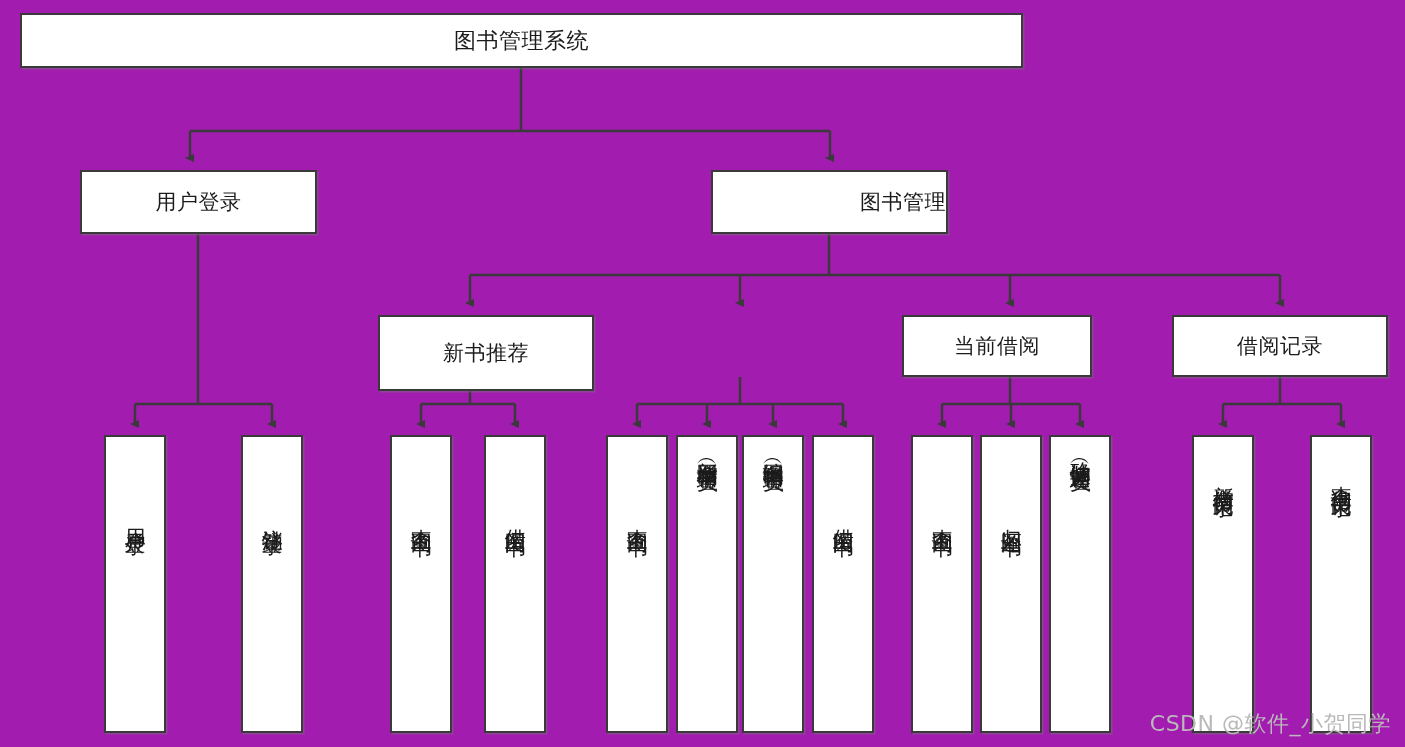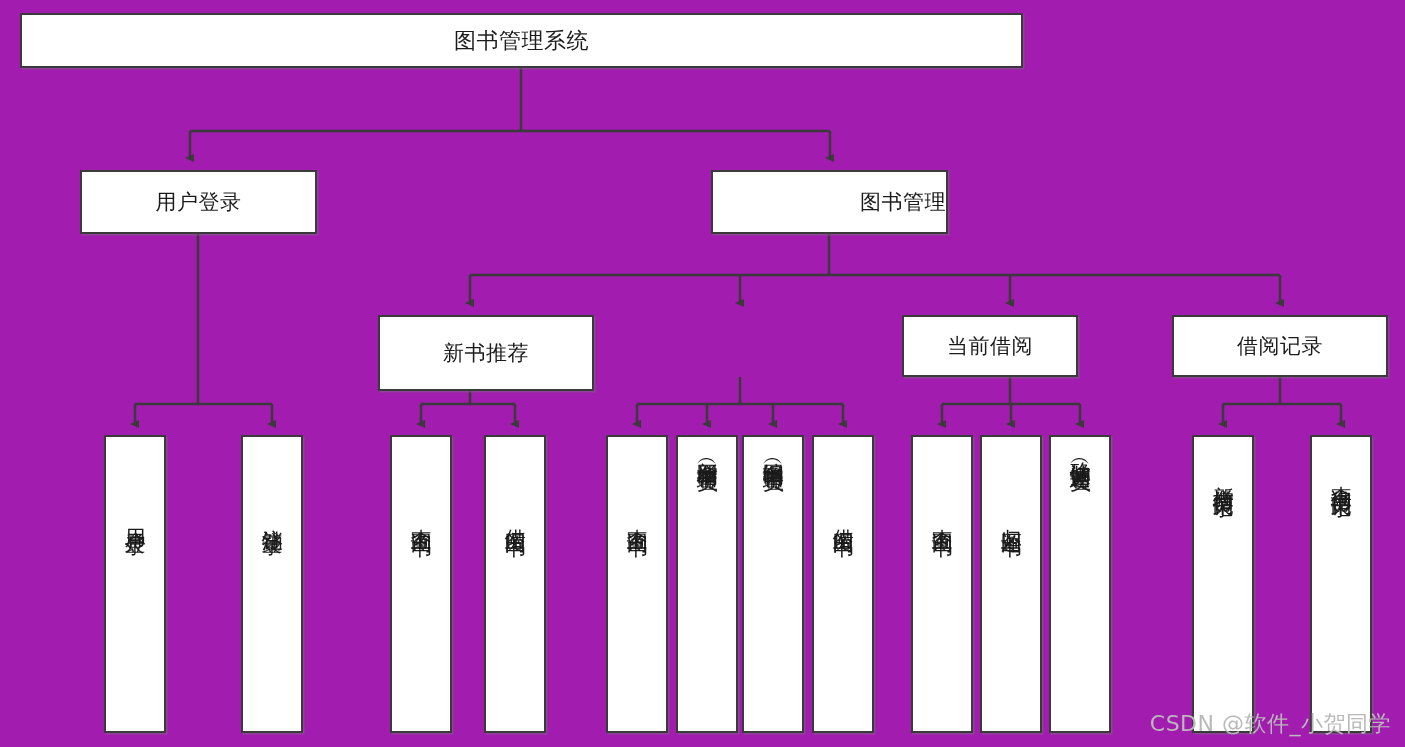--- a/index.html
+++ b/index.html
@@ -134,21 +134,21 @@
   <div class="node" style="left:80px; top:170px; width:237px; height:64px;">
     <span class="label">用户登录</span>
   </div>
   <div class="node" style="left:711px; top:170px; width:237px; height:64px;justify-content:flex-end;">
     <span class="label">图书管理</span>
   </div>
 
   <div class="node" style="left:362px; top:315px; width:216px; height:76px;margin-left:16px;">
     <span class="label">新书推荐</span>
   </div>
-  <div class="node" style="left:902px; top:315px; width:176px; height:62px;">
+  <div class="node" style="left:902px; top:315px; width:190px; height:62px;">
     <span class="label">当前借阅</span>
   </div>
   <div class="node" style="left:1172px; top:315px; width:216px; height:62px;">
     <span class="label">借阅记录</span>
   </div>
 
   <div class="node vert" style="left:104px; top:435px; width:62px; height:298px; padding-top:75px;">
     <span class="label">用户登录</span>
   </div>
   <div class="node vert" style="left:241px; top:435px; width:62px; height:298px; padding-top:75px;">

